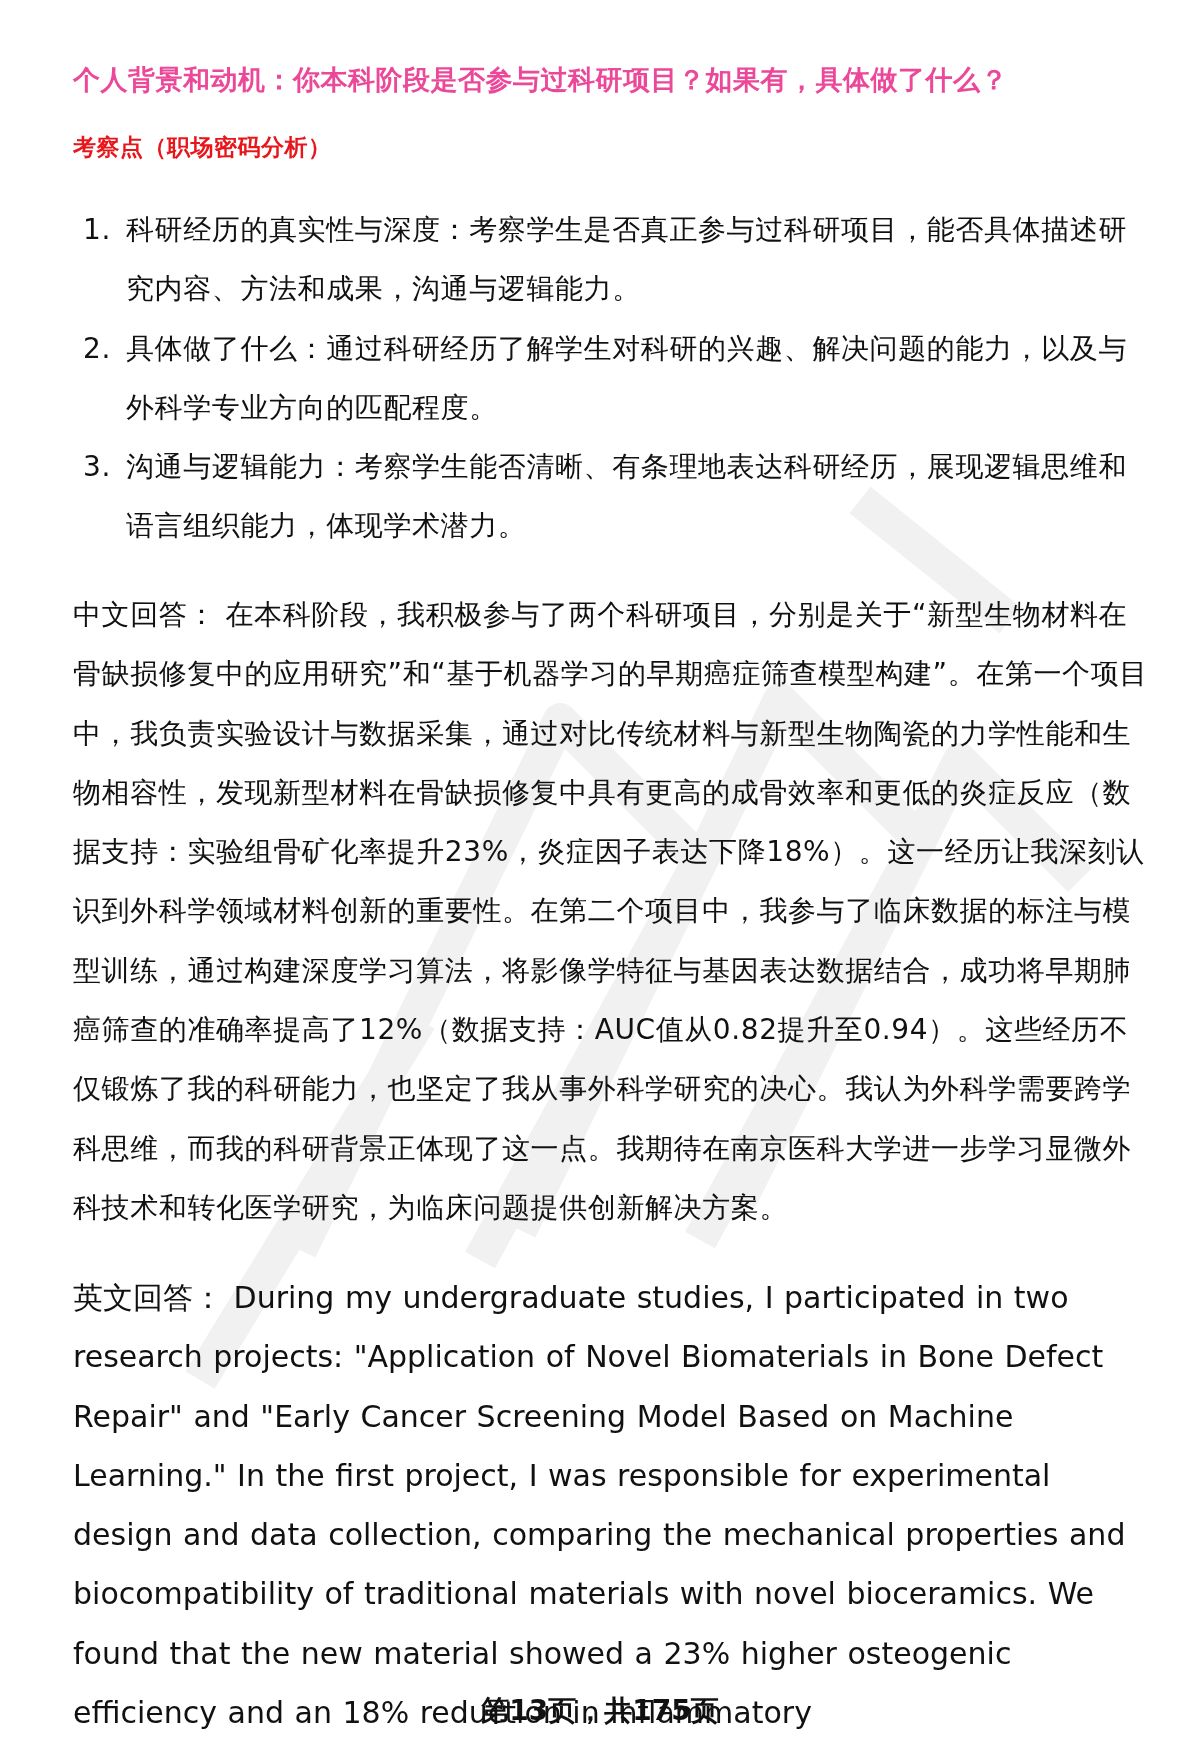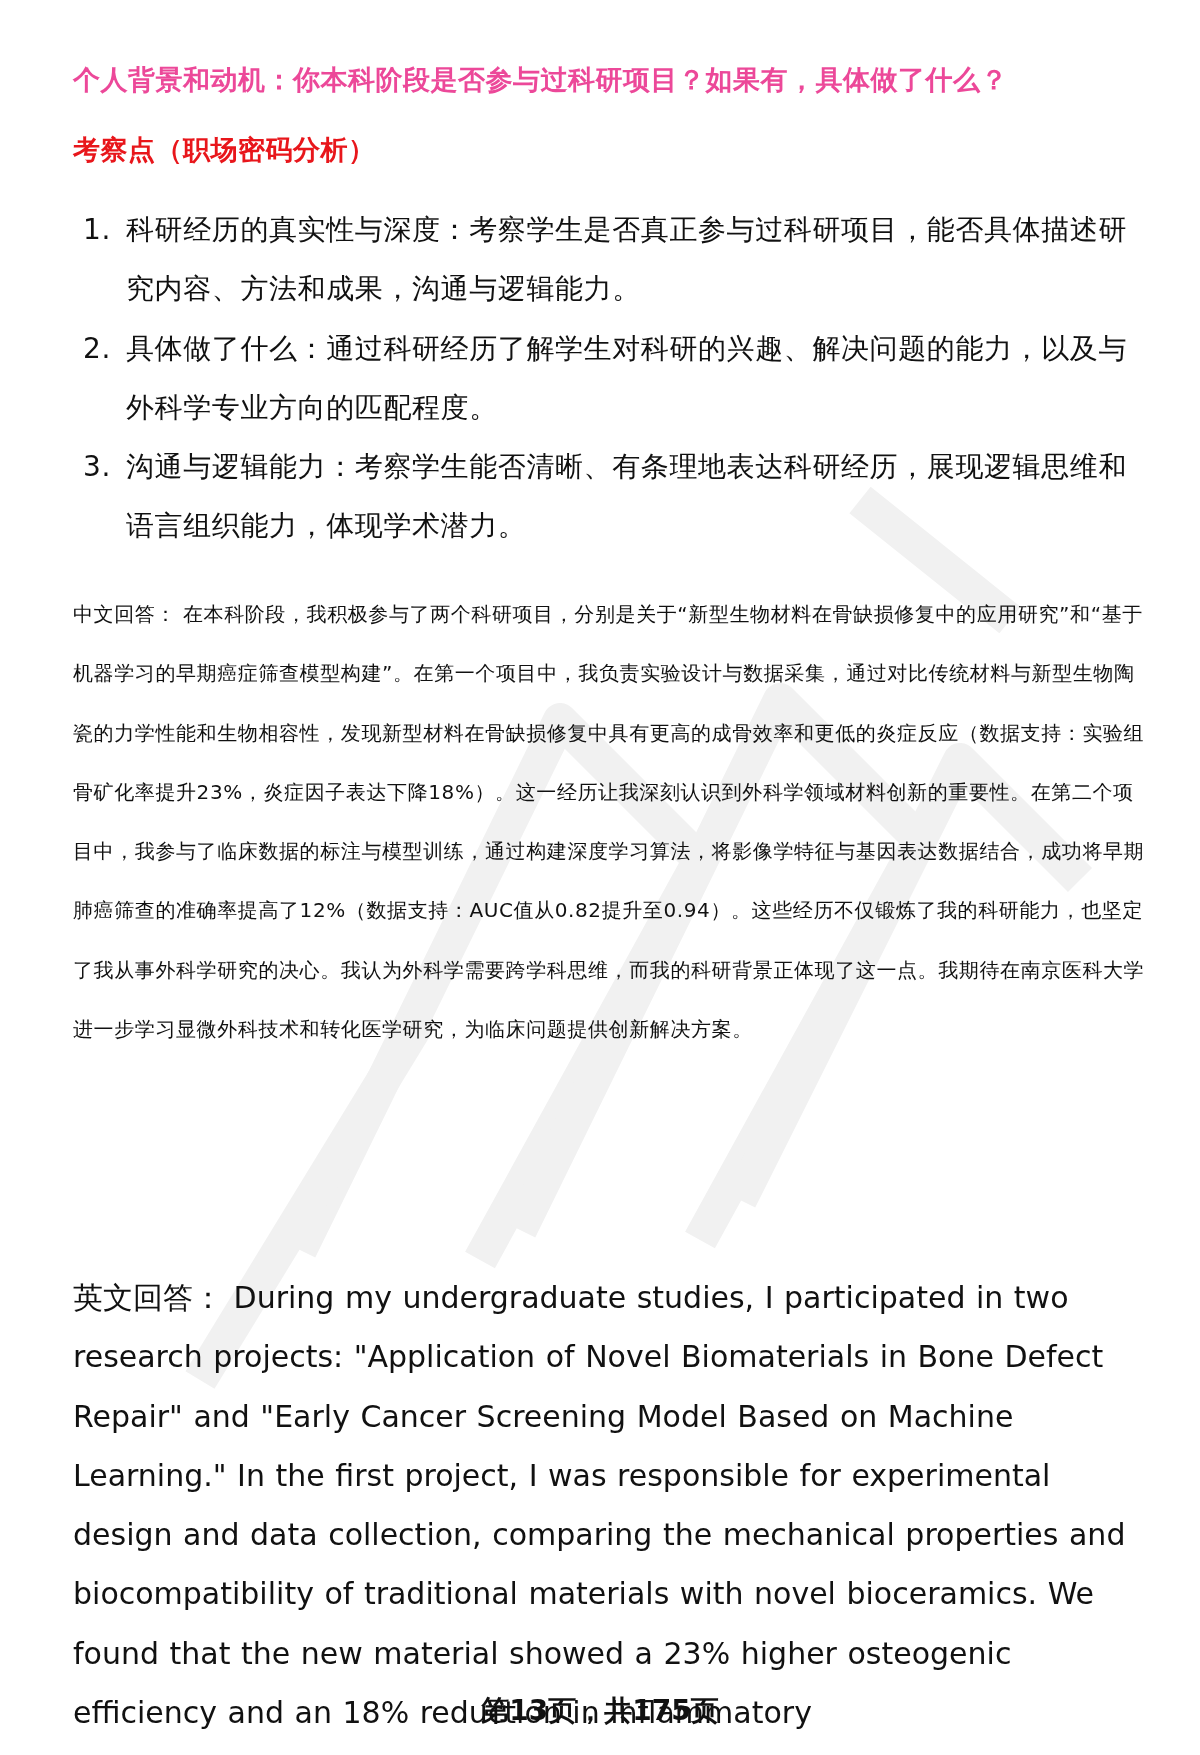--- a/index.html
+++ b/index.html
@@ -1,25 +1,25 @@
 <!DOCTYPE html>
 <html><head>
 <meta charset="utf-8">
 <style>
   html, body { margin: 0; padding: 0; background: #ffffff; }
   body { width: 1200px; height: 1755px; position: relative; overflow: hidden;
          font-family: "DejaVu Sans", "Liberation Sans", sans-serif; color: #111; }
   .watermark { position: absolute; left: 0; top: 0; width: 1200px; height: 1755px; pointer-events: none; z-index: 0; }
   .page { position: absolute; left: 73px; top: 0; width: 1075px; z-index: 1; }
   .h1 { position: absolute; top: 62px; left: 0; font-size: 27px; font-weight: bold; color: #ec4899; white-space: nowrap; letter-spacing: 0.5px; }
-  .h2 { position: absolute; top: 132px; left: 0; font-size: 27px; font-weight: bold; color: #e8161b; white-space: nowrap; letter-spacing: 0.5px; }
+  .h2 { position: absolute; top: 132px; left: 0; font-size: 23px; font-weight: bold; color: #e8161b; white-space: nowrap; letter-spacing: 0.5px; }
   .list { position: absolute; top: 200px; left: 0; width: 1075px; margin: 0; padding: 0; list-style: none; }
   .list li { position: relative; padding-left: 53px; font-size: 28px; line-height: 59.3px; letter-spacing: 0.6px; }
   .list .num { position: absolute; left: 10px; top: 0; }
-  .para { position: absolute; left: 0; width: 1075px; font-size: 20px; line-height: 59.3px; letter-spacing: 0.6px; margin: 0; }
+  .para { position: absolute; left: 0; width: 1075px; font-size: 28px; line-height: 59.3px; letter-spacing: 0.6px; margin: 0; }
   .para.zh { top: 585px; }
   .para.en { top: 1268px; font-size: 30px; letter-spacing: 0px; word-spacing: 1px; }
   .footer { position: absolute; top: 1692px; left: 0; width: 1200px; text-align: center; font-size: 28px; z-index: 1; font-weight: bold; }
 </style>
 </head>
 <body>
 
 <svg class="watermark" viewBox="0 0 1200 1755" xmlns="http://www.w3.org/2000/svg">
   <g fill="none" stroke="#f1f1f1" stroke-width="34" stroke-linejoin="round">
     <path d="M300 1250 L560 720 L700 860 L480 1260"></path>

